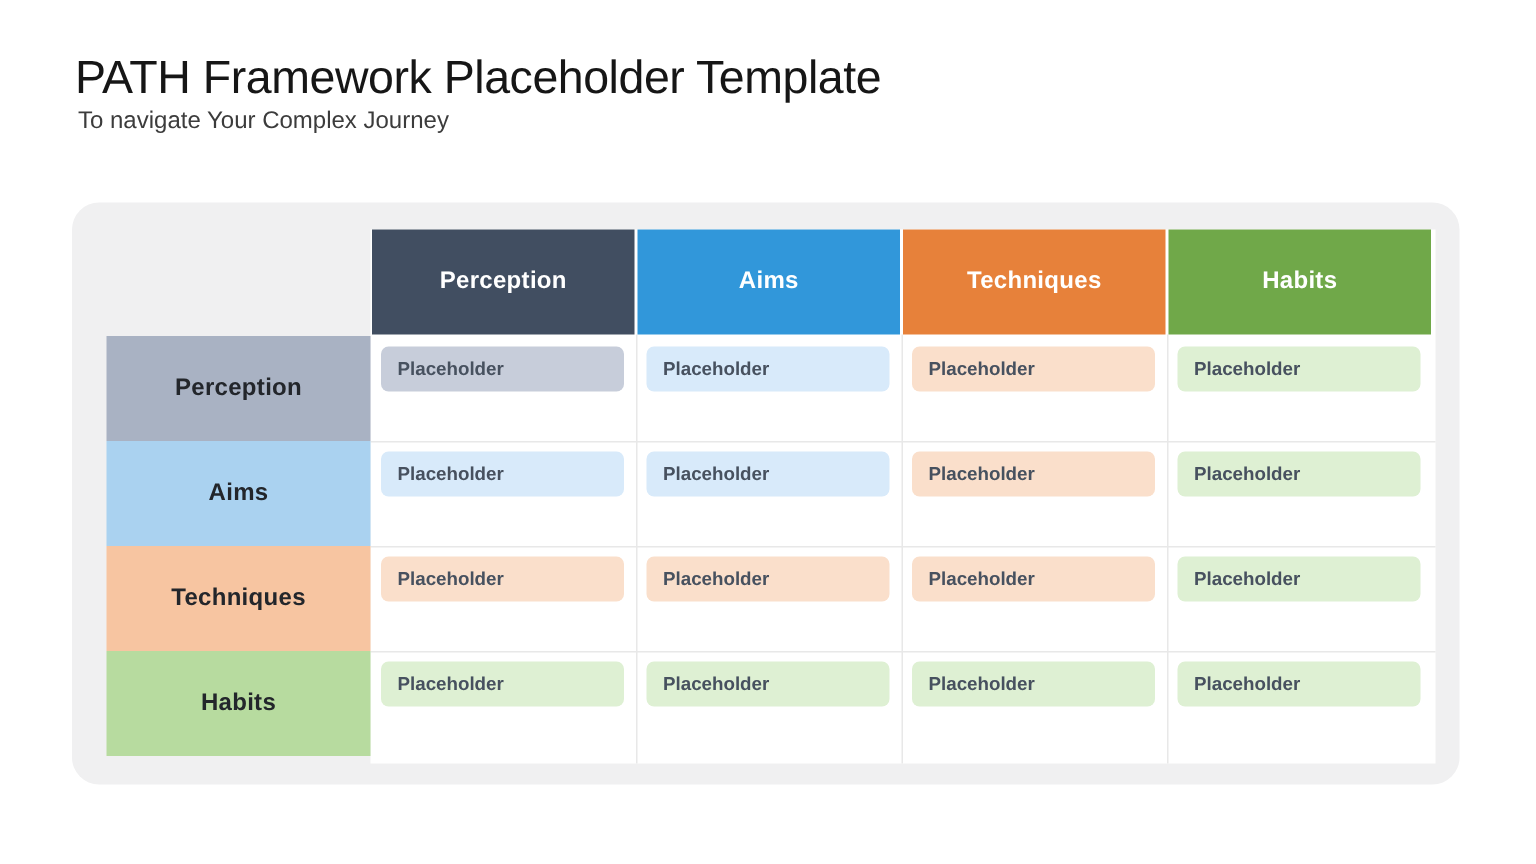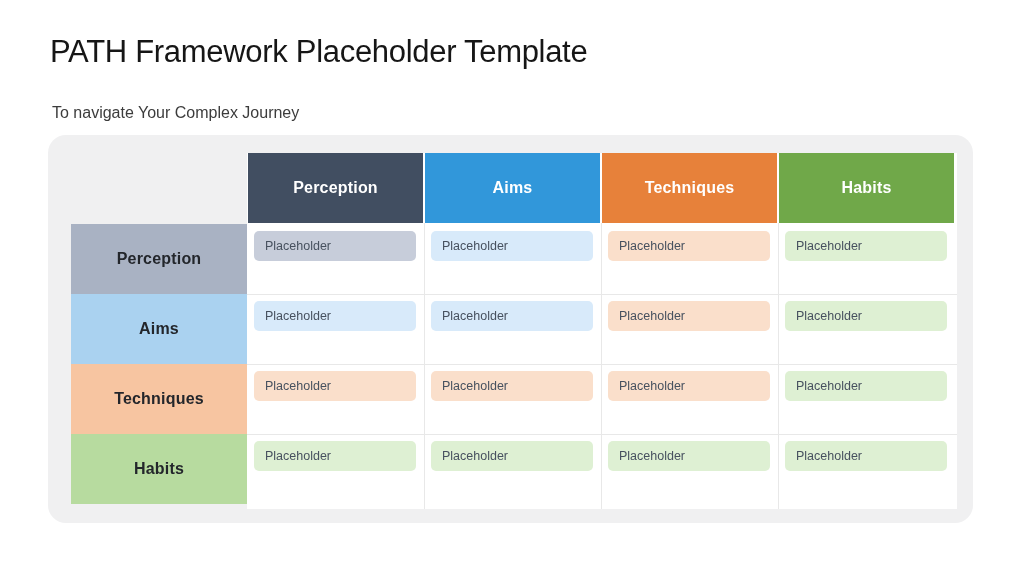--- a/index.html
+++ b/index.html
@@ -7,21 +7,21 @@
     width:1024px;height:576px;position:relative;overflow:hidden;
     background:#ffffff;
     font-family:"Liberation Sans", sans-serif;
   }
   .slide{position:absolute;inset:0;}
   .title{
     position:absolute;left:50px;top:34px;margin:0;
     font-size:31px;font-weight:500;color:#161616;letter-spacing:-0.3px;
   }
   .subtitle{
-    position:absolute;left:52px;top:104px;
+    position:absolute;left:52px;top:72px;
     font-size:16px;color:#3c3c3c;
   }
   .card{
     position:absolute;left:48px;top:135px;width:925px;height:388px;
     background:#f0f0f1;border-radius:18px;
   }
   .tablebg{
     position:absolute;left:199px;top:18px;width:710px;height:356px;
     background:#ffffff;
   }
@@ -30,21 +30,21 @@
     display:flex;align-items:center;justify-content:center;
     color:#ffffff;font-weight:bold;font-size:16px;letter-spacing:0.2px;
   }
   .rowhead{
     position:absolute;left:23px;width:176px;height:70px;
     display:flex;align-items:center;justify-content:center;
     font-weight:bold;font-size:16px;color:#23262b;letter-spacing:0.2px;
   }
   .vline{position:absolute;width:1px;background:#e8e8e8;}
   .hline{position:absolute;height:1px;background:#e8e8e8;}
-  .cell{position:absolute;}
+  .cell{position:absolute;font-weight:bold;}
   .chip{
     position:absolute;left:6px;top:7px;width:162px;height:30px;
     border-radius:5px;box-sizing:border-box;
     font-size:12.5px;line-height:30px;padding-left:11px;color:#47515f;
     overflow:hidden;white-space:nowrap;
   }
 </style>
 </head>
 <body>
 

